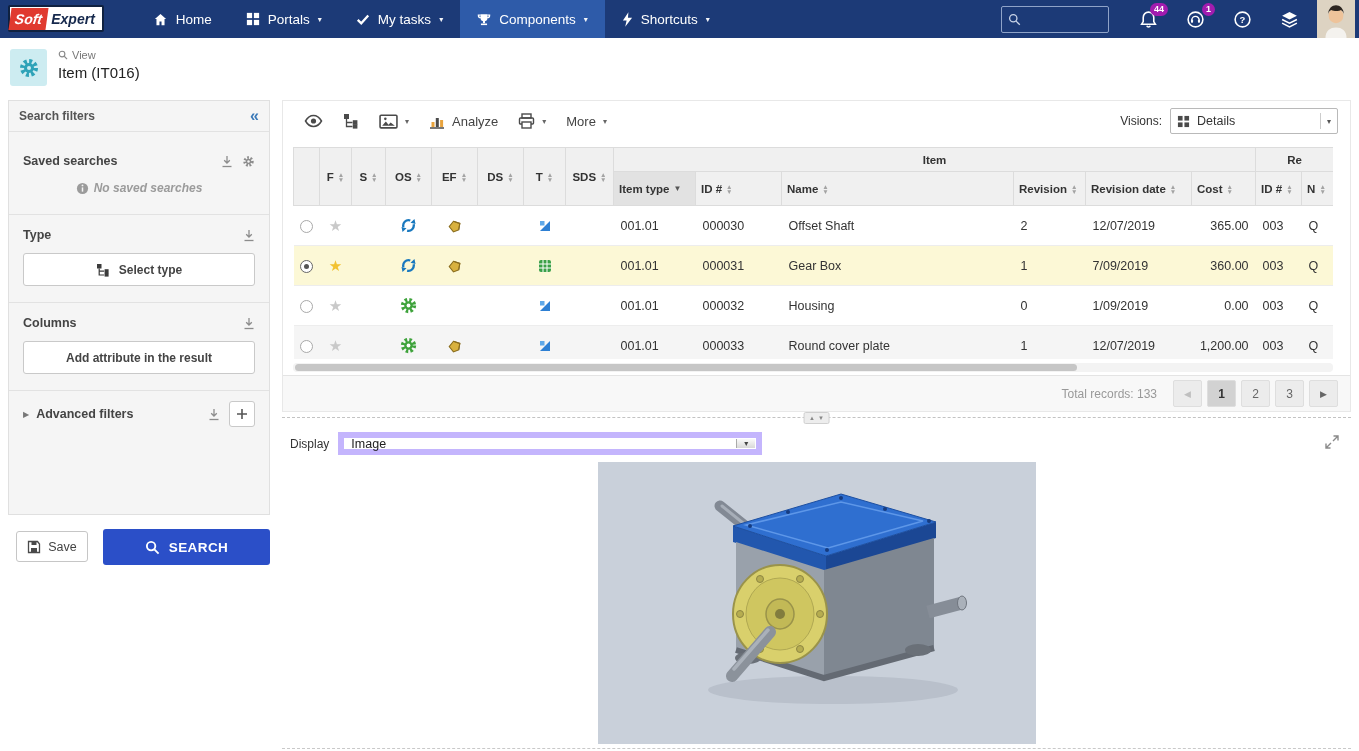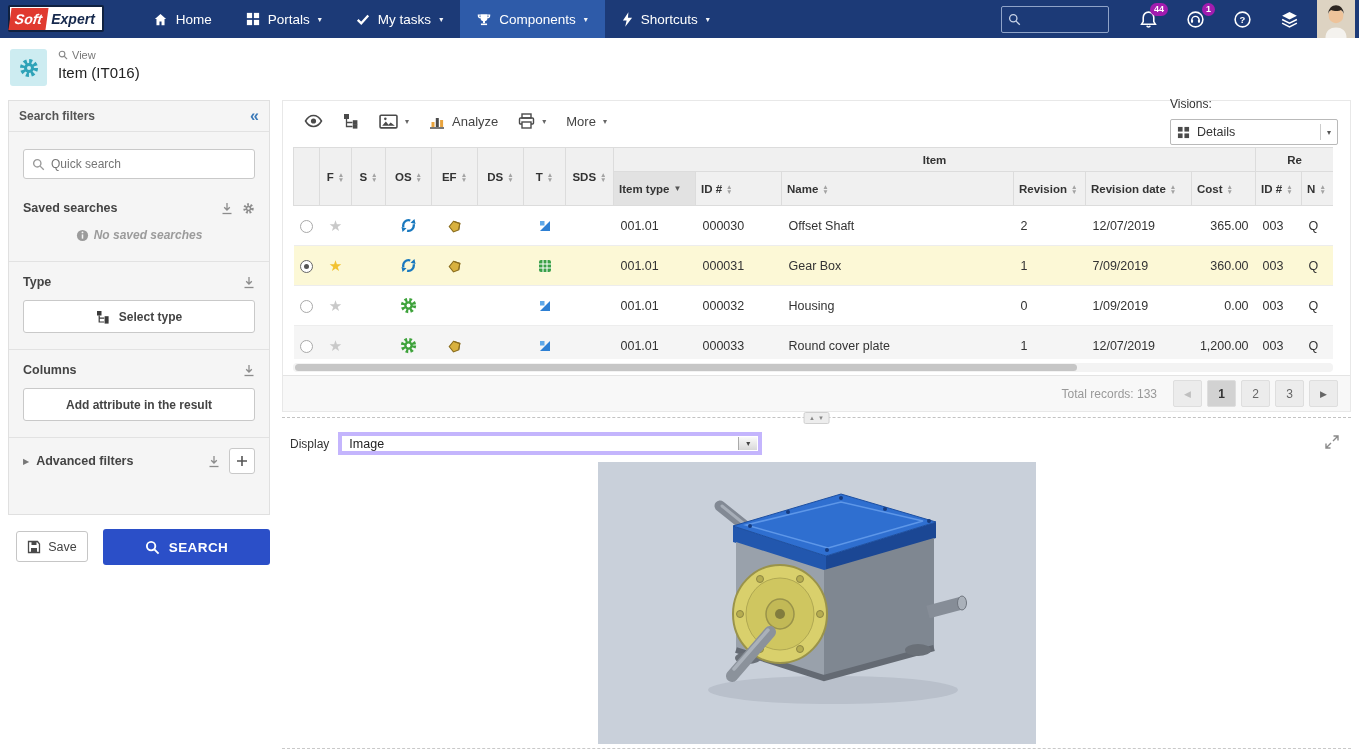--- a/index.html
+++ b/index.html
@@ -55,21 +55,21 @@
   .adv-right { margin-left:auto; display:flex; align-items:center; gap:9px; }
   .adv-add { width:26px; height:26px; background:#fff; border:1px solid #c9c9c9; border-radius:3px; display:flex; align-items:center; justify-content:center; cursor:pointer; }
   .save-btn { position:absolute; left:16px; top:531px; width:72px; height:31px; background:#fff; border:1px solid #c6c6c6; border-radius:3px; display:flex; align-items:center; justify-content:center; gap:7px; font-size:12.5px; color:#444; cursor:pointer; }
   .search-btn { position:absolute; left:103px; top:529px; width:167px; height:36px; background:#2b4fc8; border:none; border-radius:3px; color:#fff; font-weight:bold; font-size:13.5px; display:flex; align-items:center; justify-content:center; gap:9px; letter-spacing:.4px; cursor:pointer; }
 
   
   .main-panel { position:absolute; left:282px; top:100px; width:1069px; height:312px; border:1px solid #e8e8e8; background:#fff; }
   .toolbar { position:absolute; left:0; top:0; width:100%; height:40px; display:flex; align-items:center; padding:0 12px; gap:2px; }
   .tb-btn { display:flex; align-items:center; gap:7px; padding:6px 9px; border-radius:3px; color:#444; font-size:13px; cursor:pointer; }
   .tb-caret { font-size:8px; color:#666; }
-  .visions { margin-left:auto; display:flex; gap:8px; font-size:12px; color:#333;flex-direction:column; }
+  .visions { margin-left:auto; display:flex; align-items:center; gap:8px; font-size:12px; color:#333; }
   .visions-dd { width:168px; height:26px; border:1px solid #b9b9b9; border-radius:2px; background:#fff; display:flex; align-items:center; padding:0 6px; gap:7px; font-size:12.5px; cursor:pointer; }
   .visions-dd .dd-end { margin-left:auto; border-left:1px solid #ccc; padding-left:6px; font-size:8px; color:#555; height:16px; display:flex; align-items:center; }
 
   
   .table-wrap { position:absolute; left:10px; top:46px; width:1040px; height:212px; overflow:hidden; }
   table { border-collapse:collapse; table-layout:fixed; width:1040px; }
   th { background:#f0f0f0; border:1px solid #dcdcdc; font-size:11.5px; color:#333; font-weight:bold; padding:0 5px; }
   th.gh { height:24px; text-align:center; }
   th.ch { height:34px; text-align:left; }
   th.nh { text-align:center; }
@@ -101,21 +101,21 @@
   .page-btn { min-width:29px; height:27px; background:#ececec; border:1px solid #dedede; border-radius:2px; display:flex; align-items:center; justify-content:center; font-size:12px; color:#666; cursor:pointer; }
   .page-btn.active { background:#d2d2d2; color:#333; font-weight:bold; }
   .page-btn .arr { font-size:9px; }
   .page-btn.prev { color:#bfbfbf; }
 
   
   .splitter { position:absolute; left:282px; top:417px; width:1069px; border-top:1px dashed #c3c3c3; }
   .splitter-handle { position:absolute; left:50%; top:-6px; transform:translateX(-50%); background:#ededed; border:1px solid #d0d0d0; border-radius:2px; color:#888; padding:1px 5px; display:flex; gap:3px; font-size:6px; line-height:8px; cursor:pointer; }
   .display-bar { position:absolute; left:290px; top:432px; display:flex; align-items:center; gap:9px; }
   .display-label { font-size:12px; color:#333; }
-  .display-select { width:424px; height:23px; border:4px solid #c4b5fd; background:#fff; display:flex; align-items:center; font-size:12.5px; color:#222; position:relative; padding-left:7px; cursor:pointer; }
+  .display-select { width:424px; height:23px; border:6px solid #c4b5fd; background:#fff; display:flex; align-items:center; font-size:12.5px; color:#222; position:relative; padding-left:7px; cursor:pointer; }
   .display-select .dd-btn { position:absolute; right:1px; top:1px; bottom:1px; width:19px; background:linear-gradient(#fafafa,#d8d8d8); border-left:1px solid #aaa; display:flex; align-items:center; justify-content:center; font-size:8px; color:#444; }
   .expand-btn { position:absolute; left:1324px; top:434px; cursor:pointer; }
   .image-panel { position:absolute; left:598px; top:462px; width:438px; height:282px; background:#c9d0da; overflow:hidden; }
   .bottom-dash { position:absolute; left:282px; top:748px; width:1069px; border-top:1px dashed #c9c9c9; }
 </style>
 </head>
 <body>
 
 <div class="topnav">
   <div class="logo">
@@ -250,29 +250,20 @@
       <span>View</span>
     </div>
     <div class="page-title">Item (IT016)</div>
   </div>
 </div>
 
 <aside class="sidebar">
   <div class="sb-header">
     <span>Search filters</span>
     <span class="collapse">«</span>
-  </div>
-  <div class="qsearch">
-    <span>
-        <svg width="13" height="13" viewBox="0 0 16 16">
-          <circle cx="6.5" cy="6.5" r="4.5" fill="none" stroke="#9a9a9a" stroke-width="1.7"></circle>
-          <path d="M10 10l4.5 4.5" stroke="#9a9a9a" stroke-width="1.7"></path>
-        </svg>
-      </span>
-    <input placeholder="Quick search" style="">
   </div>
 
   <div class="sb-section-head">
     <span>Saved searches</span>
     <span class="sb-icons">
       <span>
           <svg width="12" height="13" viewBox="0 0 12 13">
             <path d="M6 1v6.5M3.2 5.2L6 8l2.8-2.8" stroke="#8c8c8c" stroke-width="1.3" fill="none"></path>
             <path d="M1.5 11.5h9" stroke="#8c8c8c" stroke-width="1.3"></path>
           </svg>

